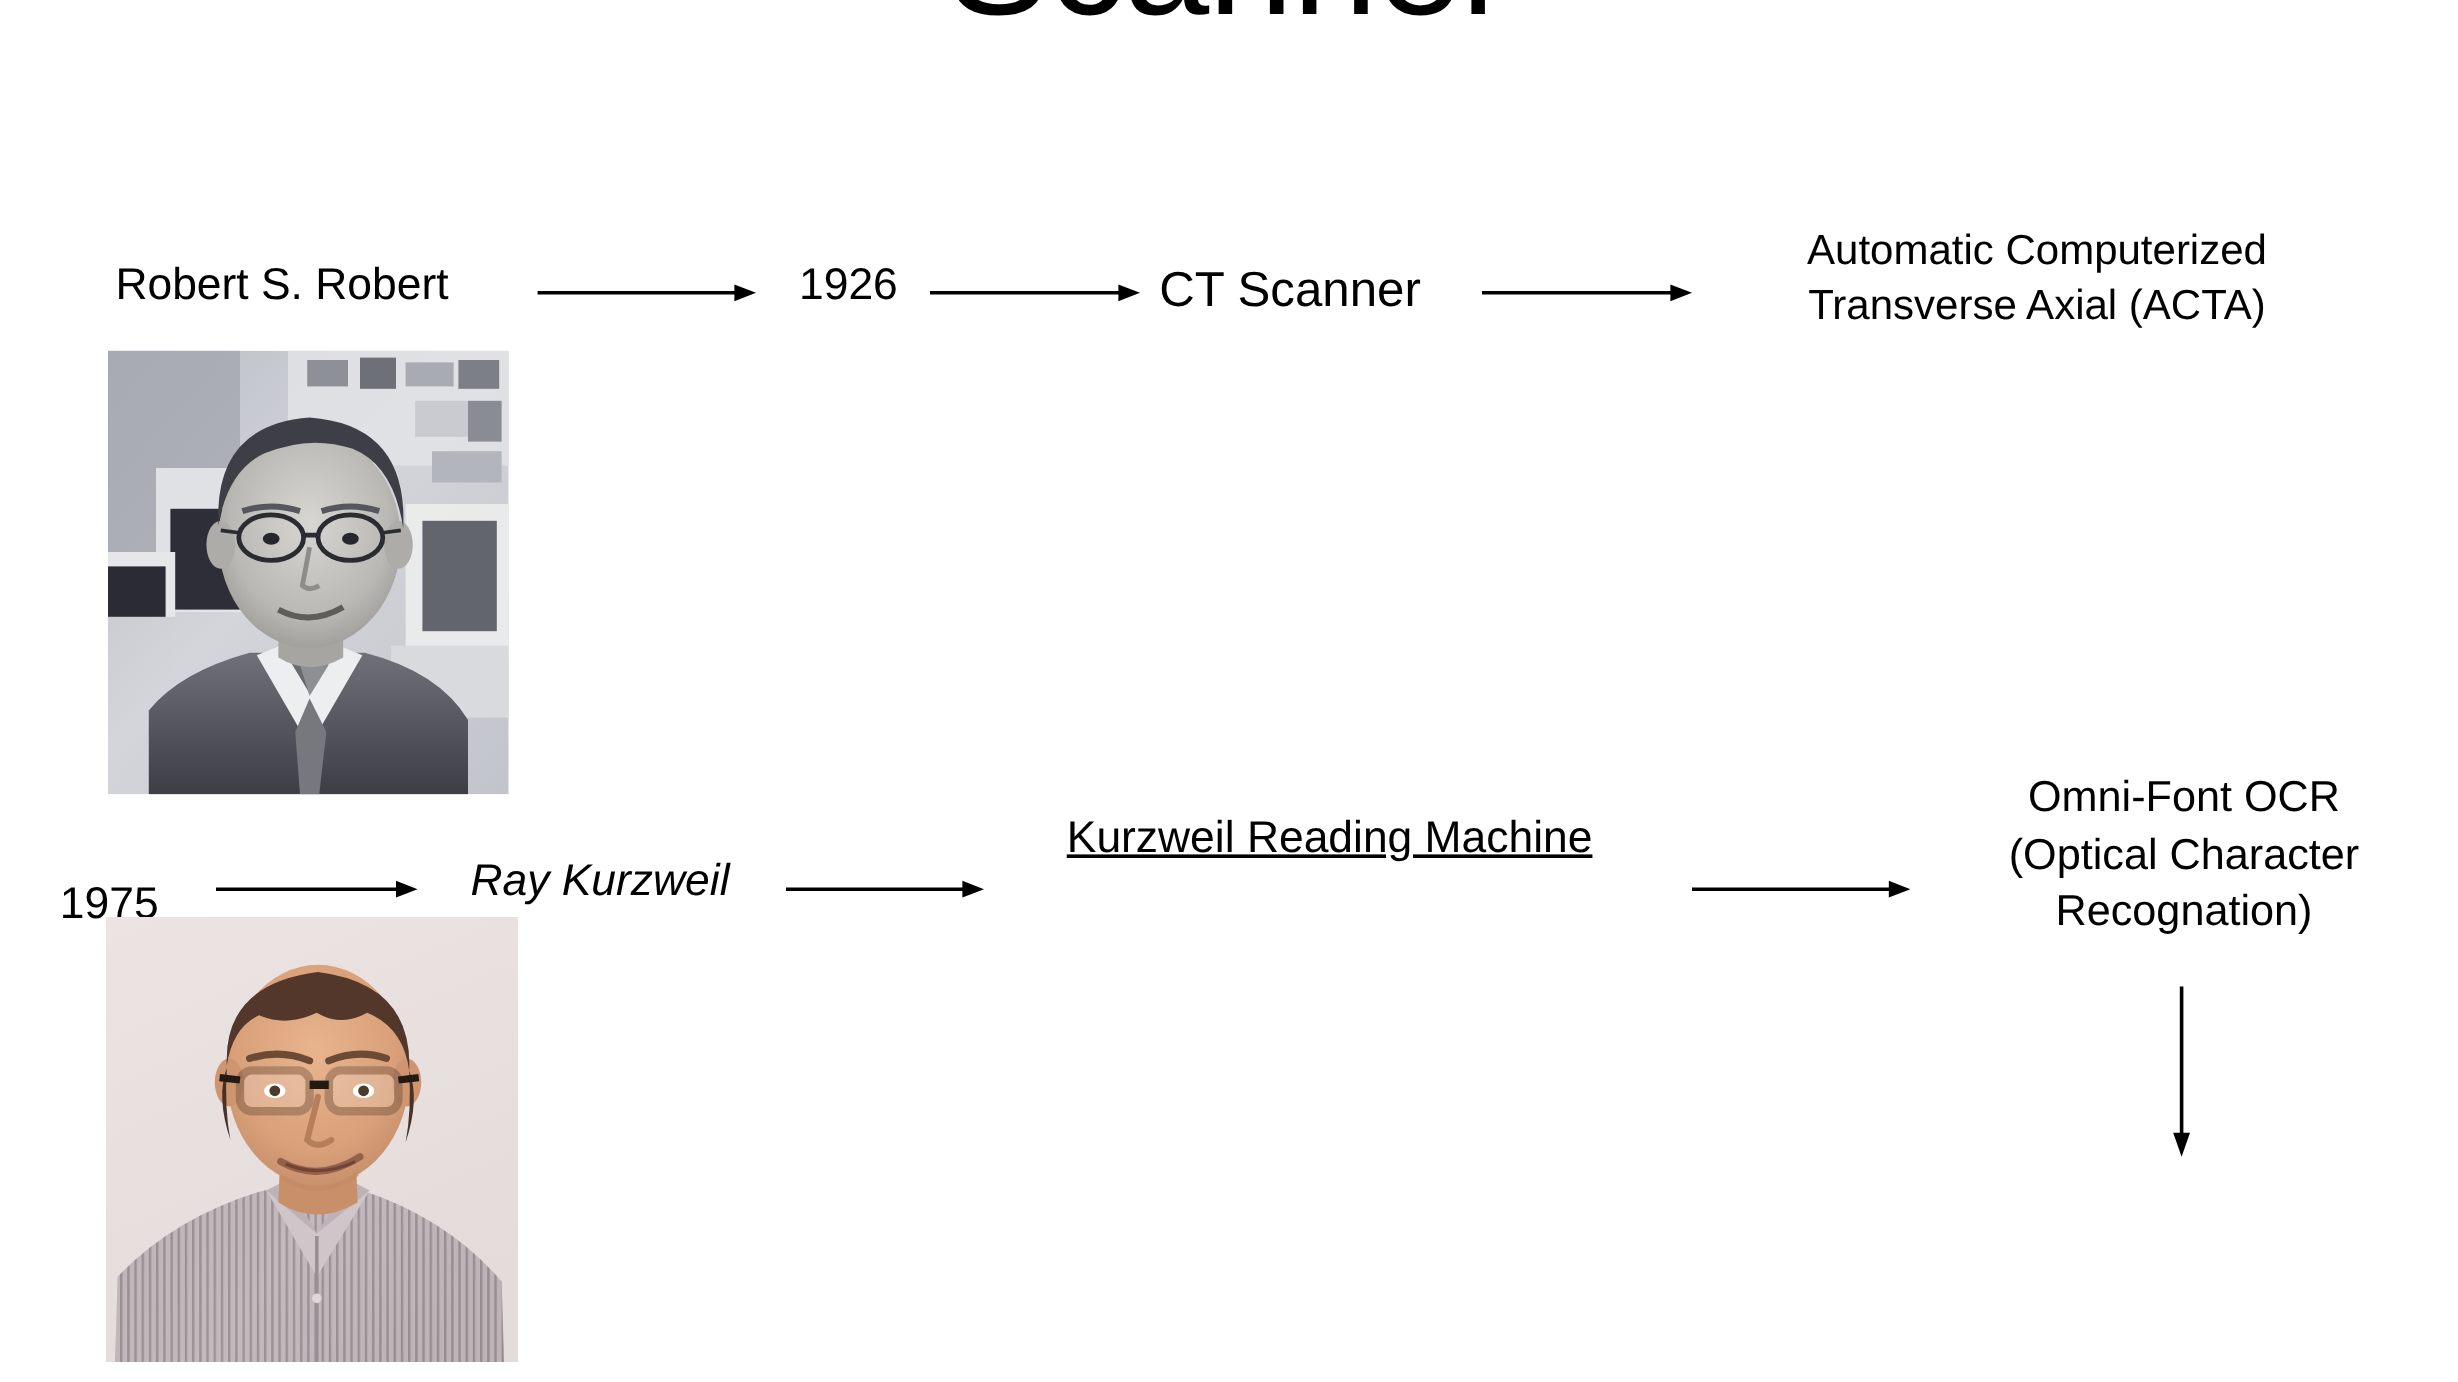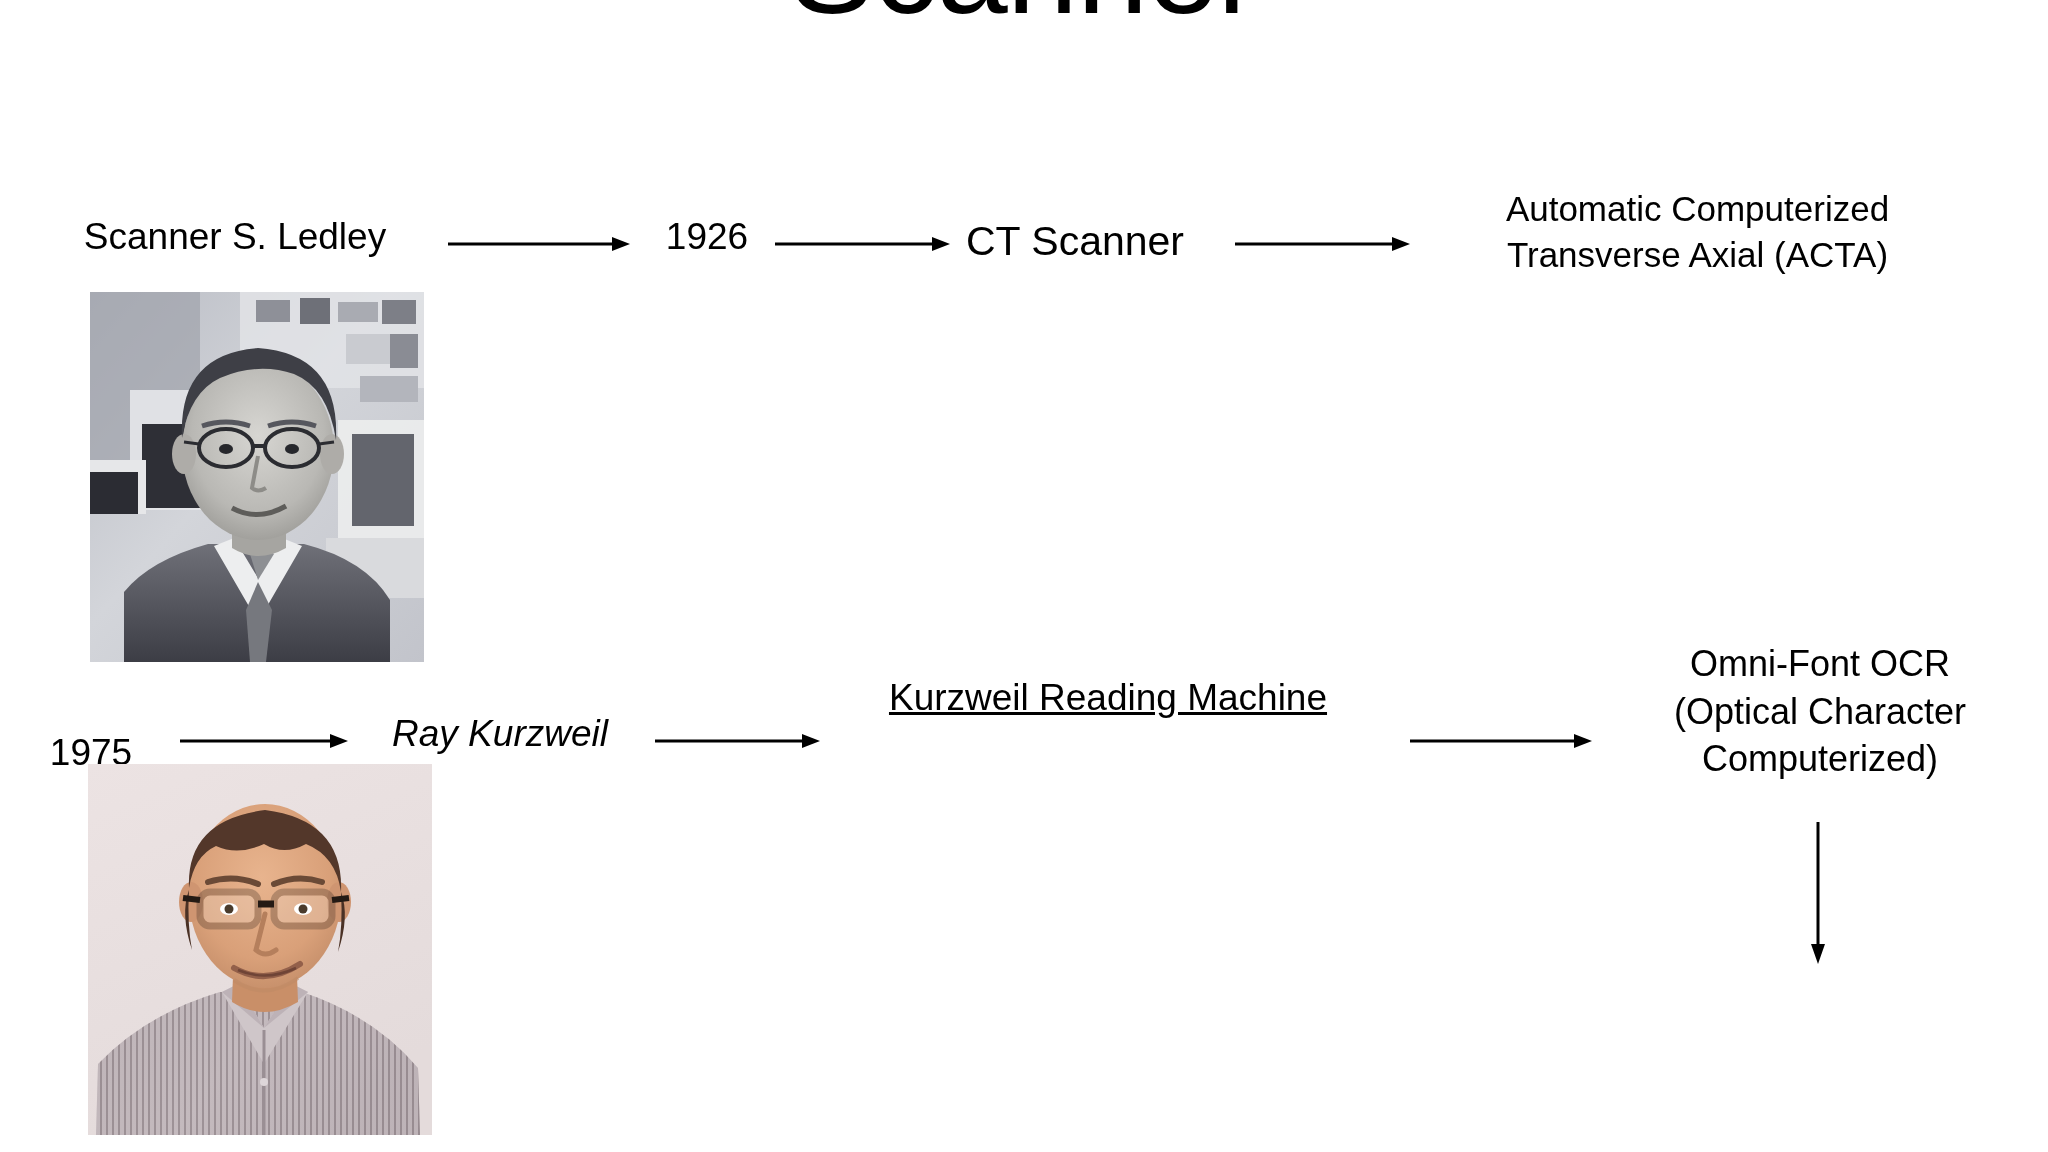--- a/index.html
+++ b/index.html
@@ -65,21 +65,21 @@
   }
   .photo svg { display: block; }
 </style>
 </head>
 <body>
 
 <div id="slide">
 
   <div id="title-block">Scanner</div>
 
-  <div class="node" style="left:60px; top:215px; width:350px; font-size:37px;">Scanner S. Ledley</div>
+  <div class="node" style="left:60px; top:215px; width:350px; font-size:37px;">Robert S. Robert</div>
 
   <div class="arrow-h" style="left:448px; top:232px; width:182px;">
     <svg width="182" height="24" viewBox="0 0 182 24">
       <line x1="0" y1="12" x2="168" y2="12" stroke="#000000" stroke-width="3"></line>
       <polygon points="182,12 164,5 164,19" fill="#000000"></polygon>
     </svg>
   </div>
 
   <div class="node" style="left:642px; top:215px; width:130px; font-size:37px;">1926</div>
 
@@ -200,21 +200,21 @@
 
   <div class="arrow-h" style="left:1410px; top:729px; width:182px;">
     <svg width="182" height="24" viewBox="0 0 182 24">
       <line x1="0" y1="12" x2="168" y2="12" stroke="#000000" stroke-width="3"></line>
       <polygon points="182,12 164,5 164,19" fill="#000000"></polygon>
     </svg>
   </div>
 
   <div class="node" style="left:1600px; top:640px; width:440px; font-size:36px; line-height:1.32;">Omni-Font OCR
 (Optical Character
-Computerized)</div>
+Recognation)</div>
 
   <div class="photo" style="left:88px; top:764px; width:344px; height:371px;">
     <svg width="344" height="371" viewBox="0 0 344 371">
       <defs>
         <linearGradient id="kwBg" x1="0" y1="0" x2="0.4" y2="1">
           <stop offset="0%" stop-color="#ece3e3"></stop>
           <stop offset="100%" stop-color="#e4dbdb"></stop>
         </linearGradient>
         <radialGradient id="kwSkin" cx="48%" cy="40%" r="68%">
           <stop offset="0%" stop-color="#e8b48e"></stop>

